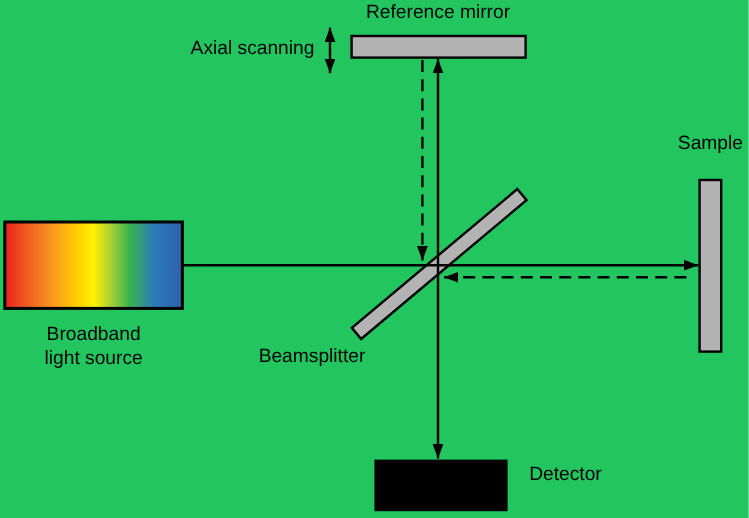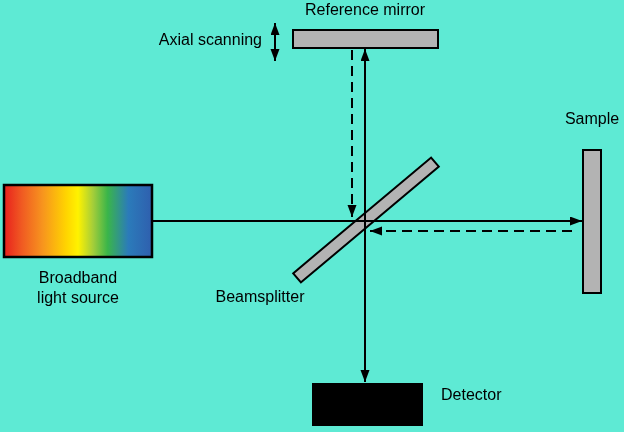--- a/index.html
+++ b/index.html
@@ -4,21 +4,21 @@
 <style>
   html, body {
     margin: 0;
     padding: 0;
     background: #ffffff;
   }
   .stage {
     position: relative;
     width: 624px;
     height: 432px;
-    background: #5eead4;
+    background: #22c55e;
     overflow: hidden;
   }
   svg {
     display: block;
     font-family: "Liberation Sans", sans-serif;
   }
   .component {
     stroke: #000000;
     stroke-width: 2;
   }

